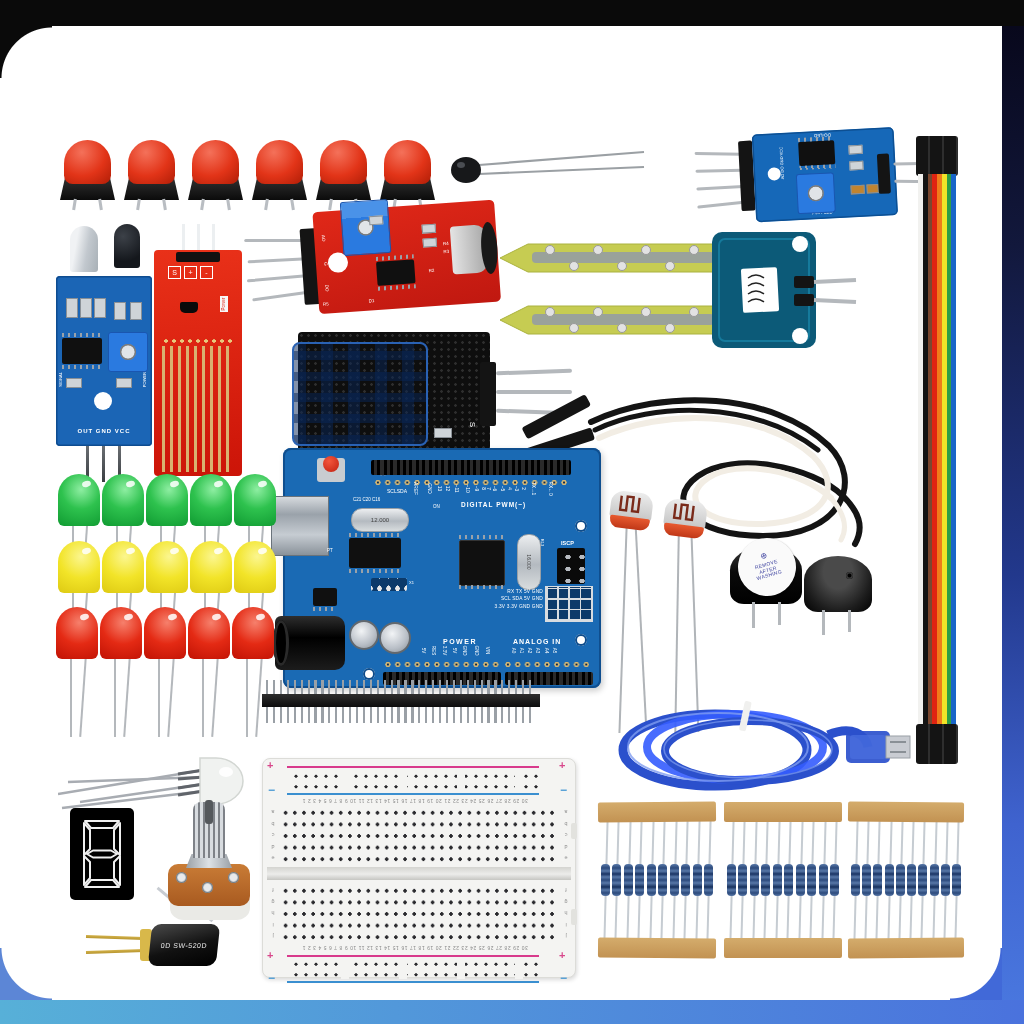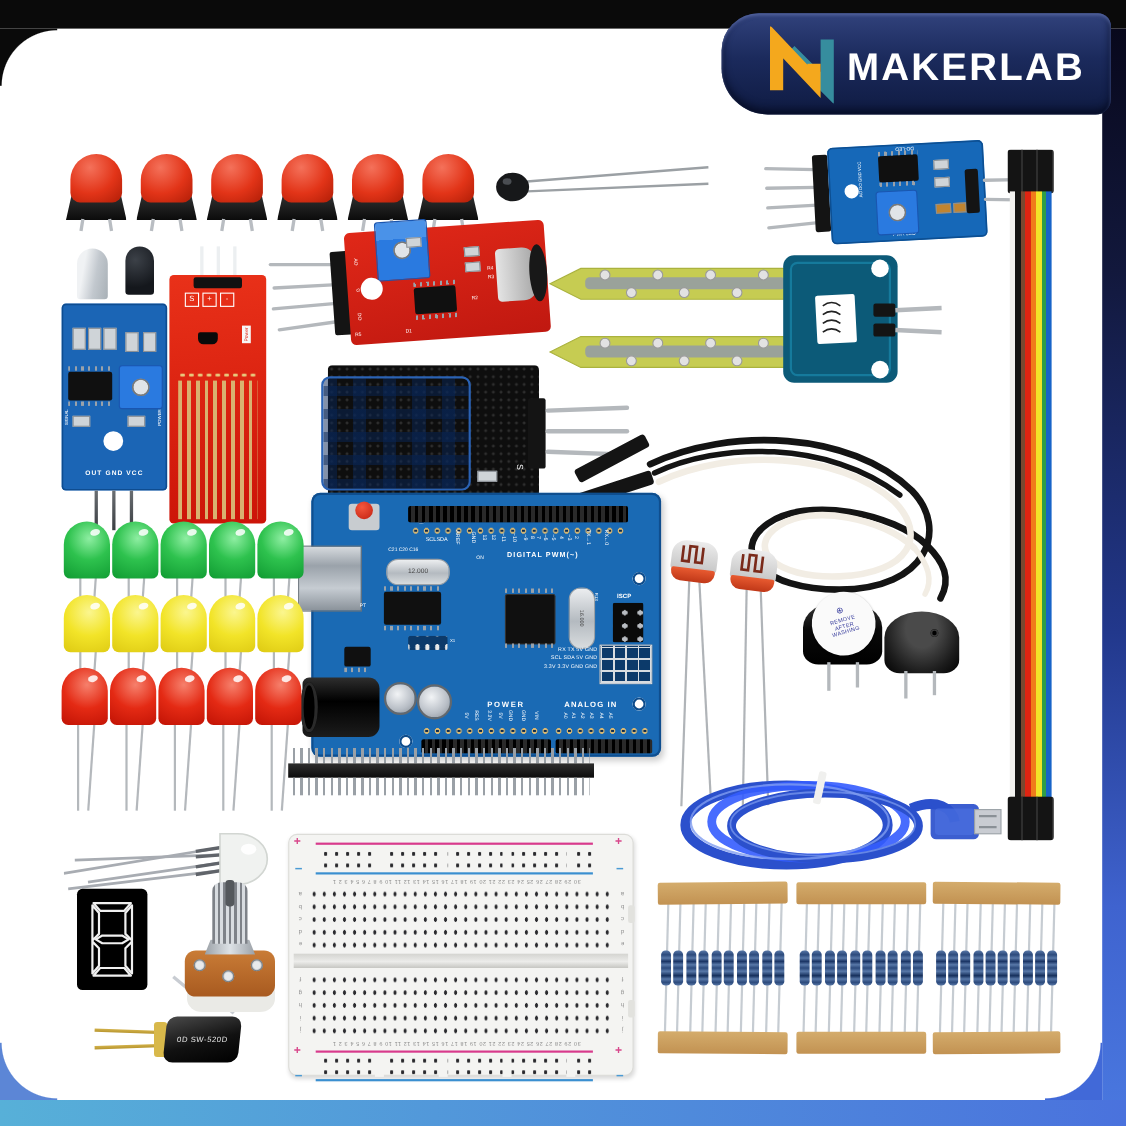--- a/index.html
+++ b/index.html
@@ -875,21 +875,14 @@
     <div class="tape" style="top:138px;transform:rotate(-.4deg)"></div>
   </div>
 
   <div class="a top-bar"></div>
   <div class="a corner-tl"></div>
   <div class="a right-bar"></div>
   <div class="a bottom-bar"></div>
   <div class="a corner-bl"></div>
   <div class="a corner-br"></div>
 
-  <div class="a banner">
-    <svg class="a" style="left:38px;top:12px" width="70" height="70" viewBox="0 0 70 70">
-      <path d="M58,12 V56 L24,22" fill="none" stroke="#368d9e" stroke-width="12"></path>
-      <path d="M12,58 V14 L46,50 V34" fill="none" stroke="#f4a81d" stroke-width="12"></path>
-    </svg>
-    <div class="brandname">MAKERLAB</div>
-  </div>
 
 </div>
 
 </body></html>

